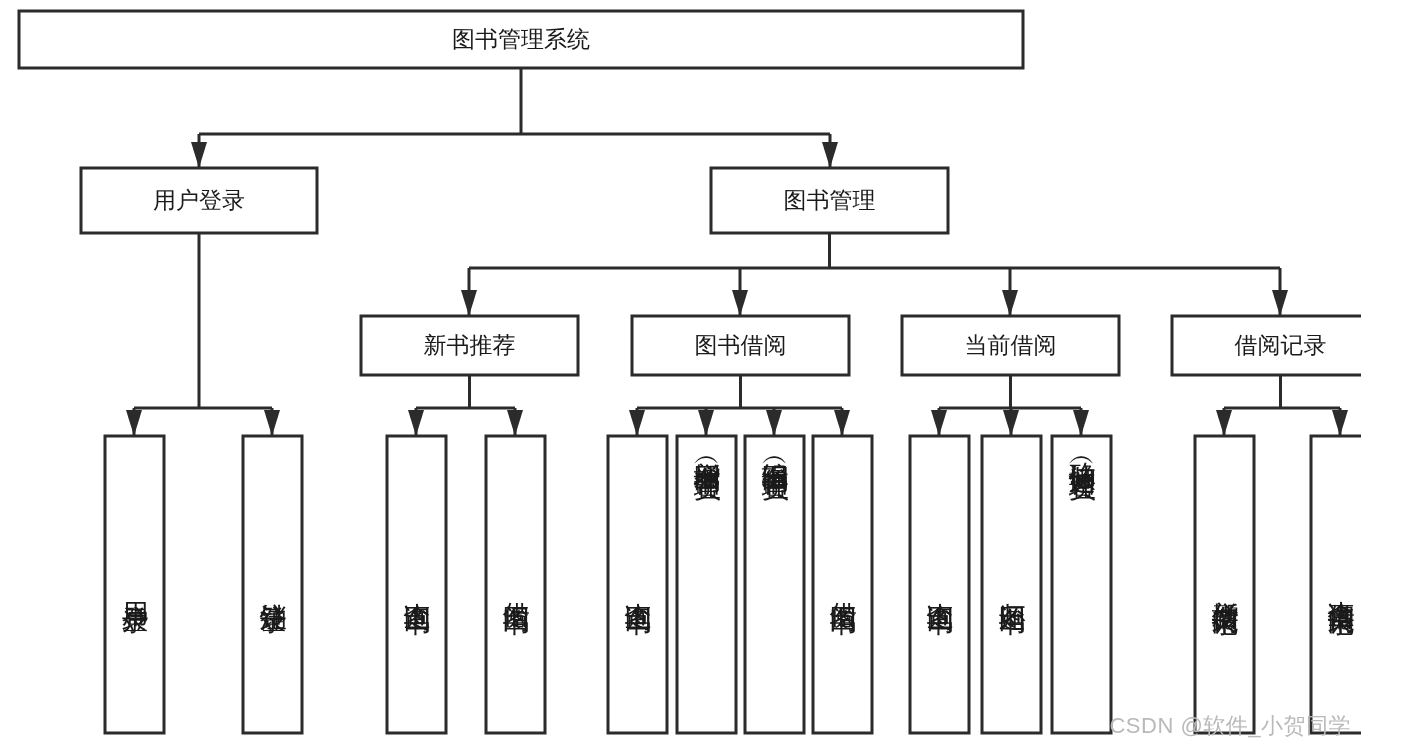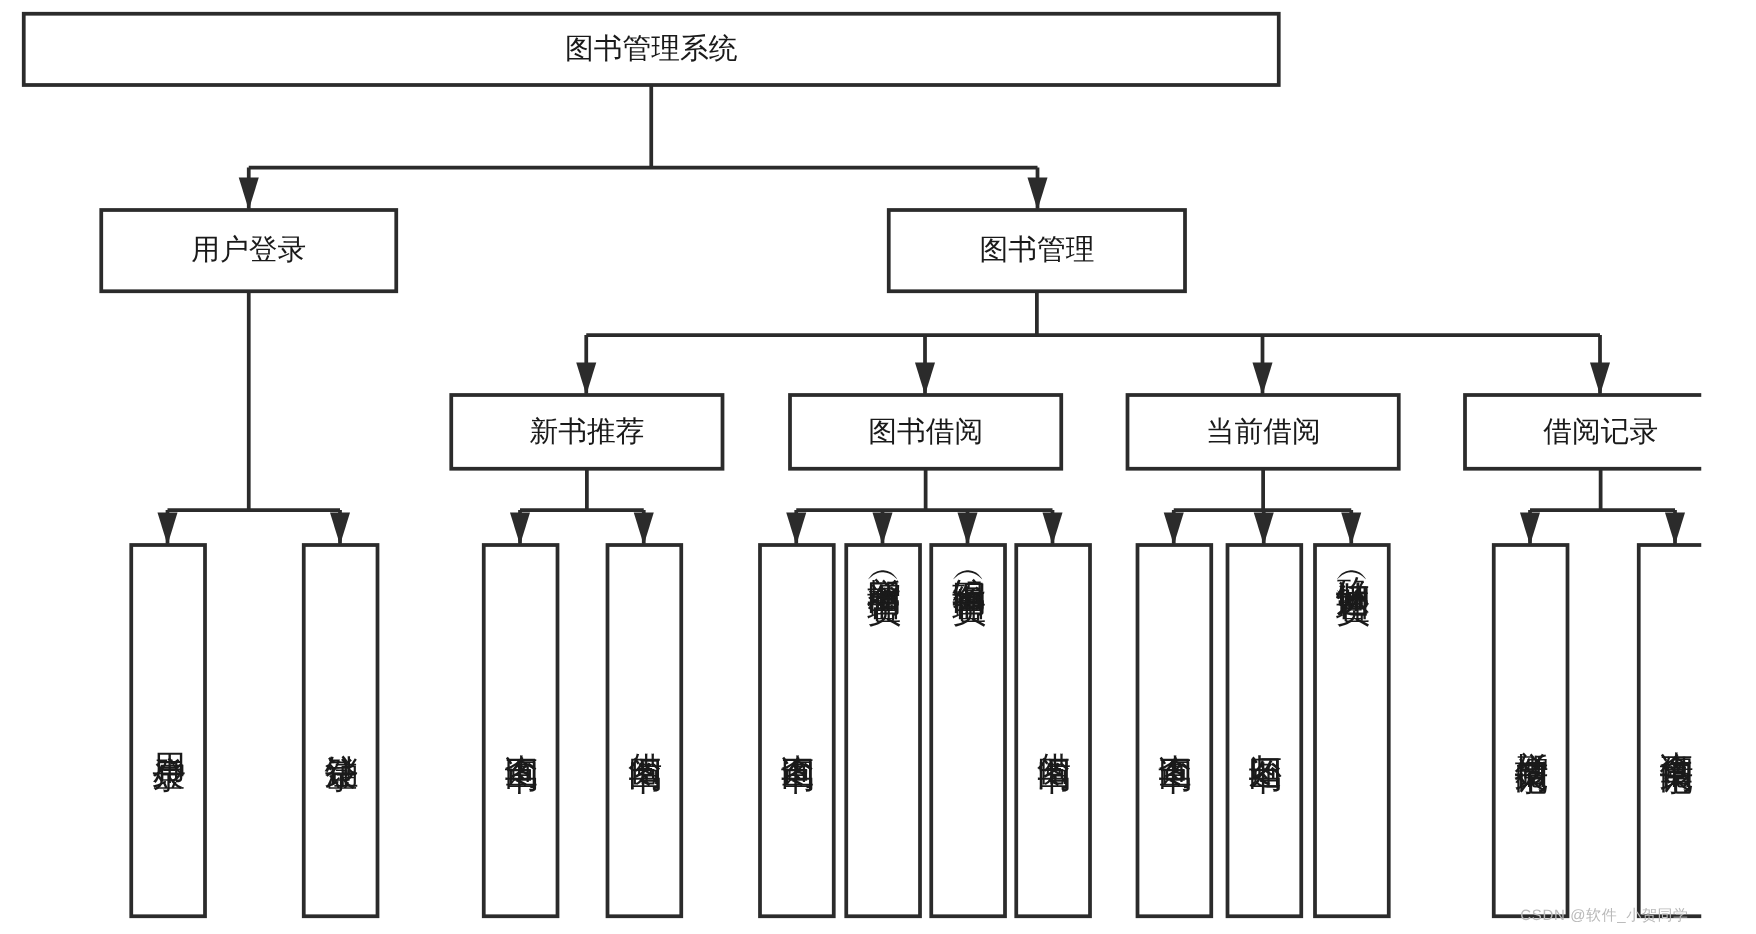--- a/index.html
+++ b/index.html
@@ -58,21 +58,21 @@
     align-items: center;
     justify-content: center;
     white-space: nowrap;
     pointer-events: none;
   }
   .watermark {
     position: absolute;
     right: 10px;
     bottom: 6px;
     font-family: "Liberation Sans", "DejaVu Sans", sans-serif;
-    font-size: 12px;
+    font-size: 22px;
     color: #b9b9b9;
     letter-spacing: 0.5px;
     white-space: nowrap;
   }
 </style>
 </head>
 <body>
 
 <div id="page">
 

